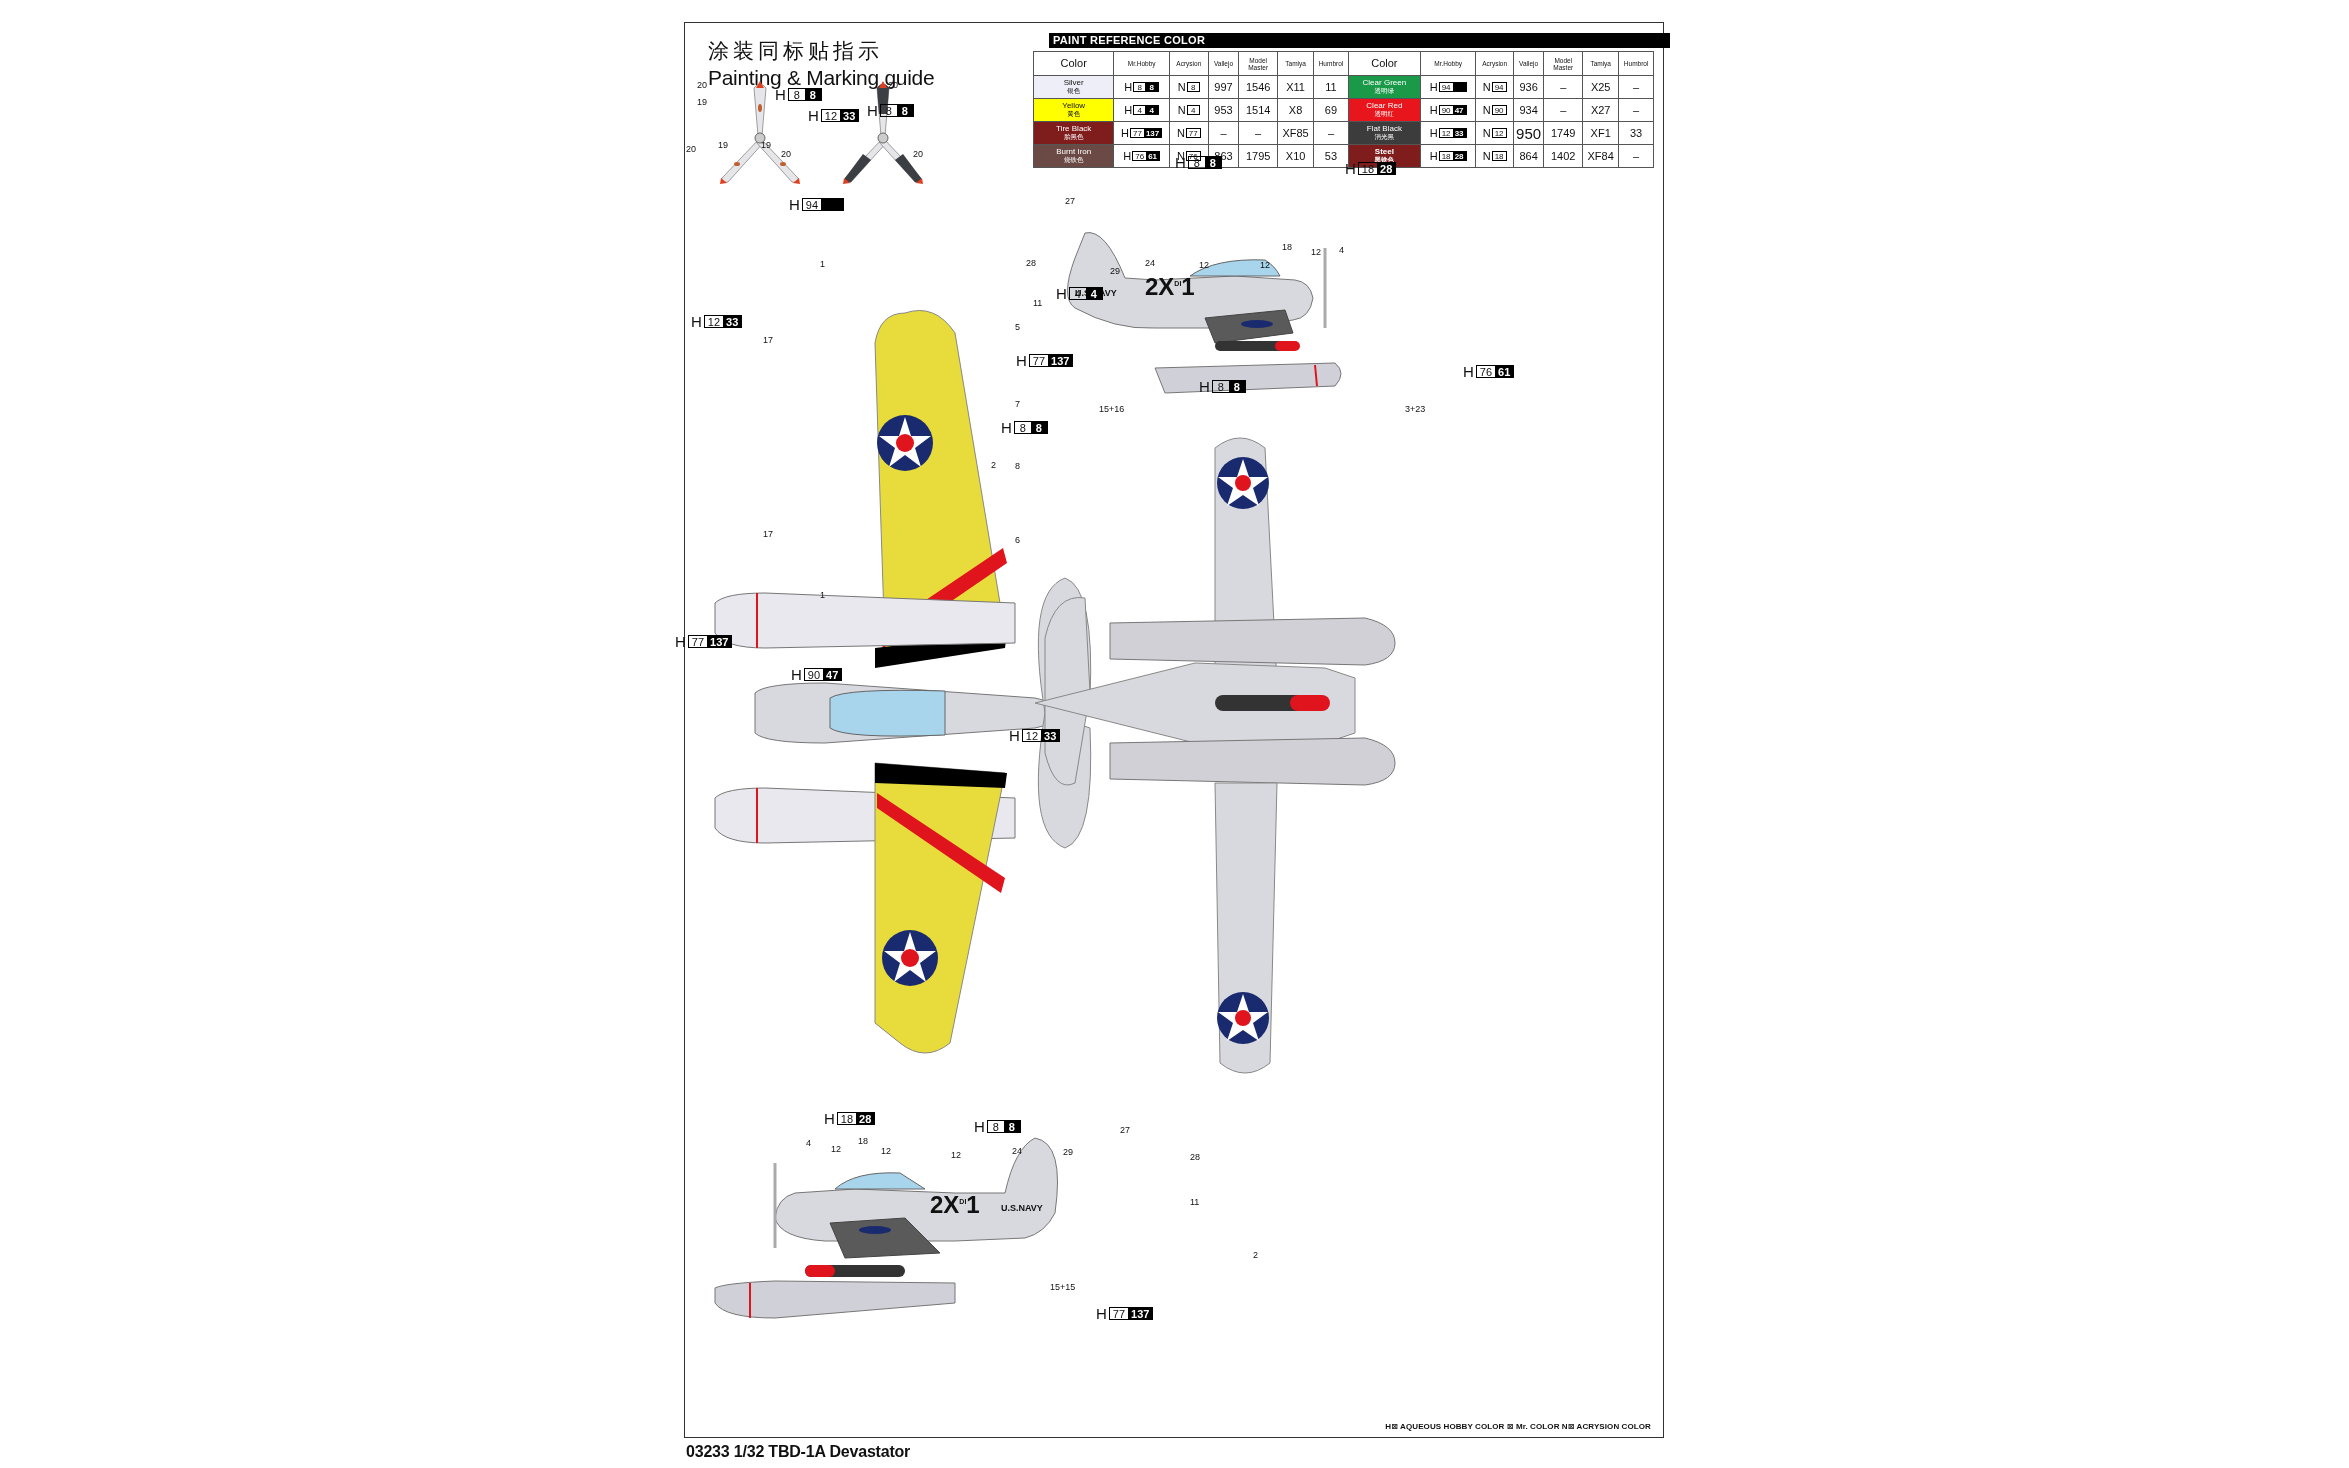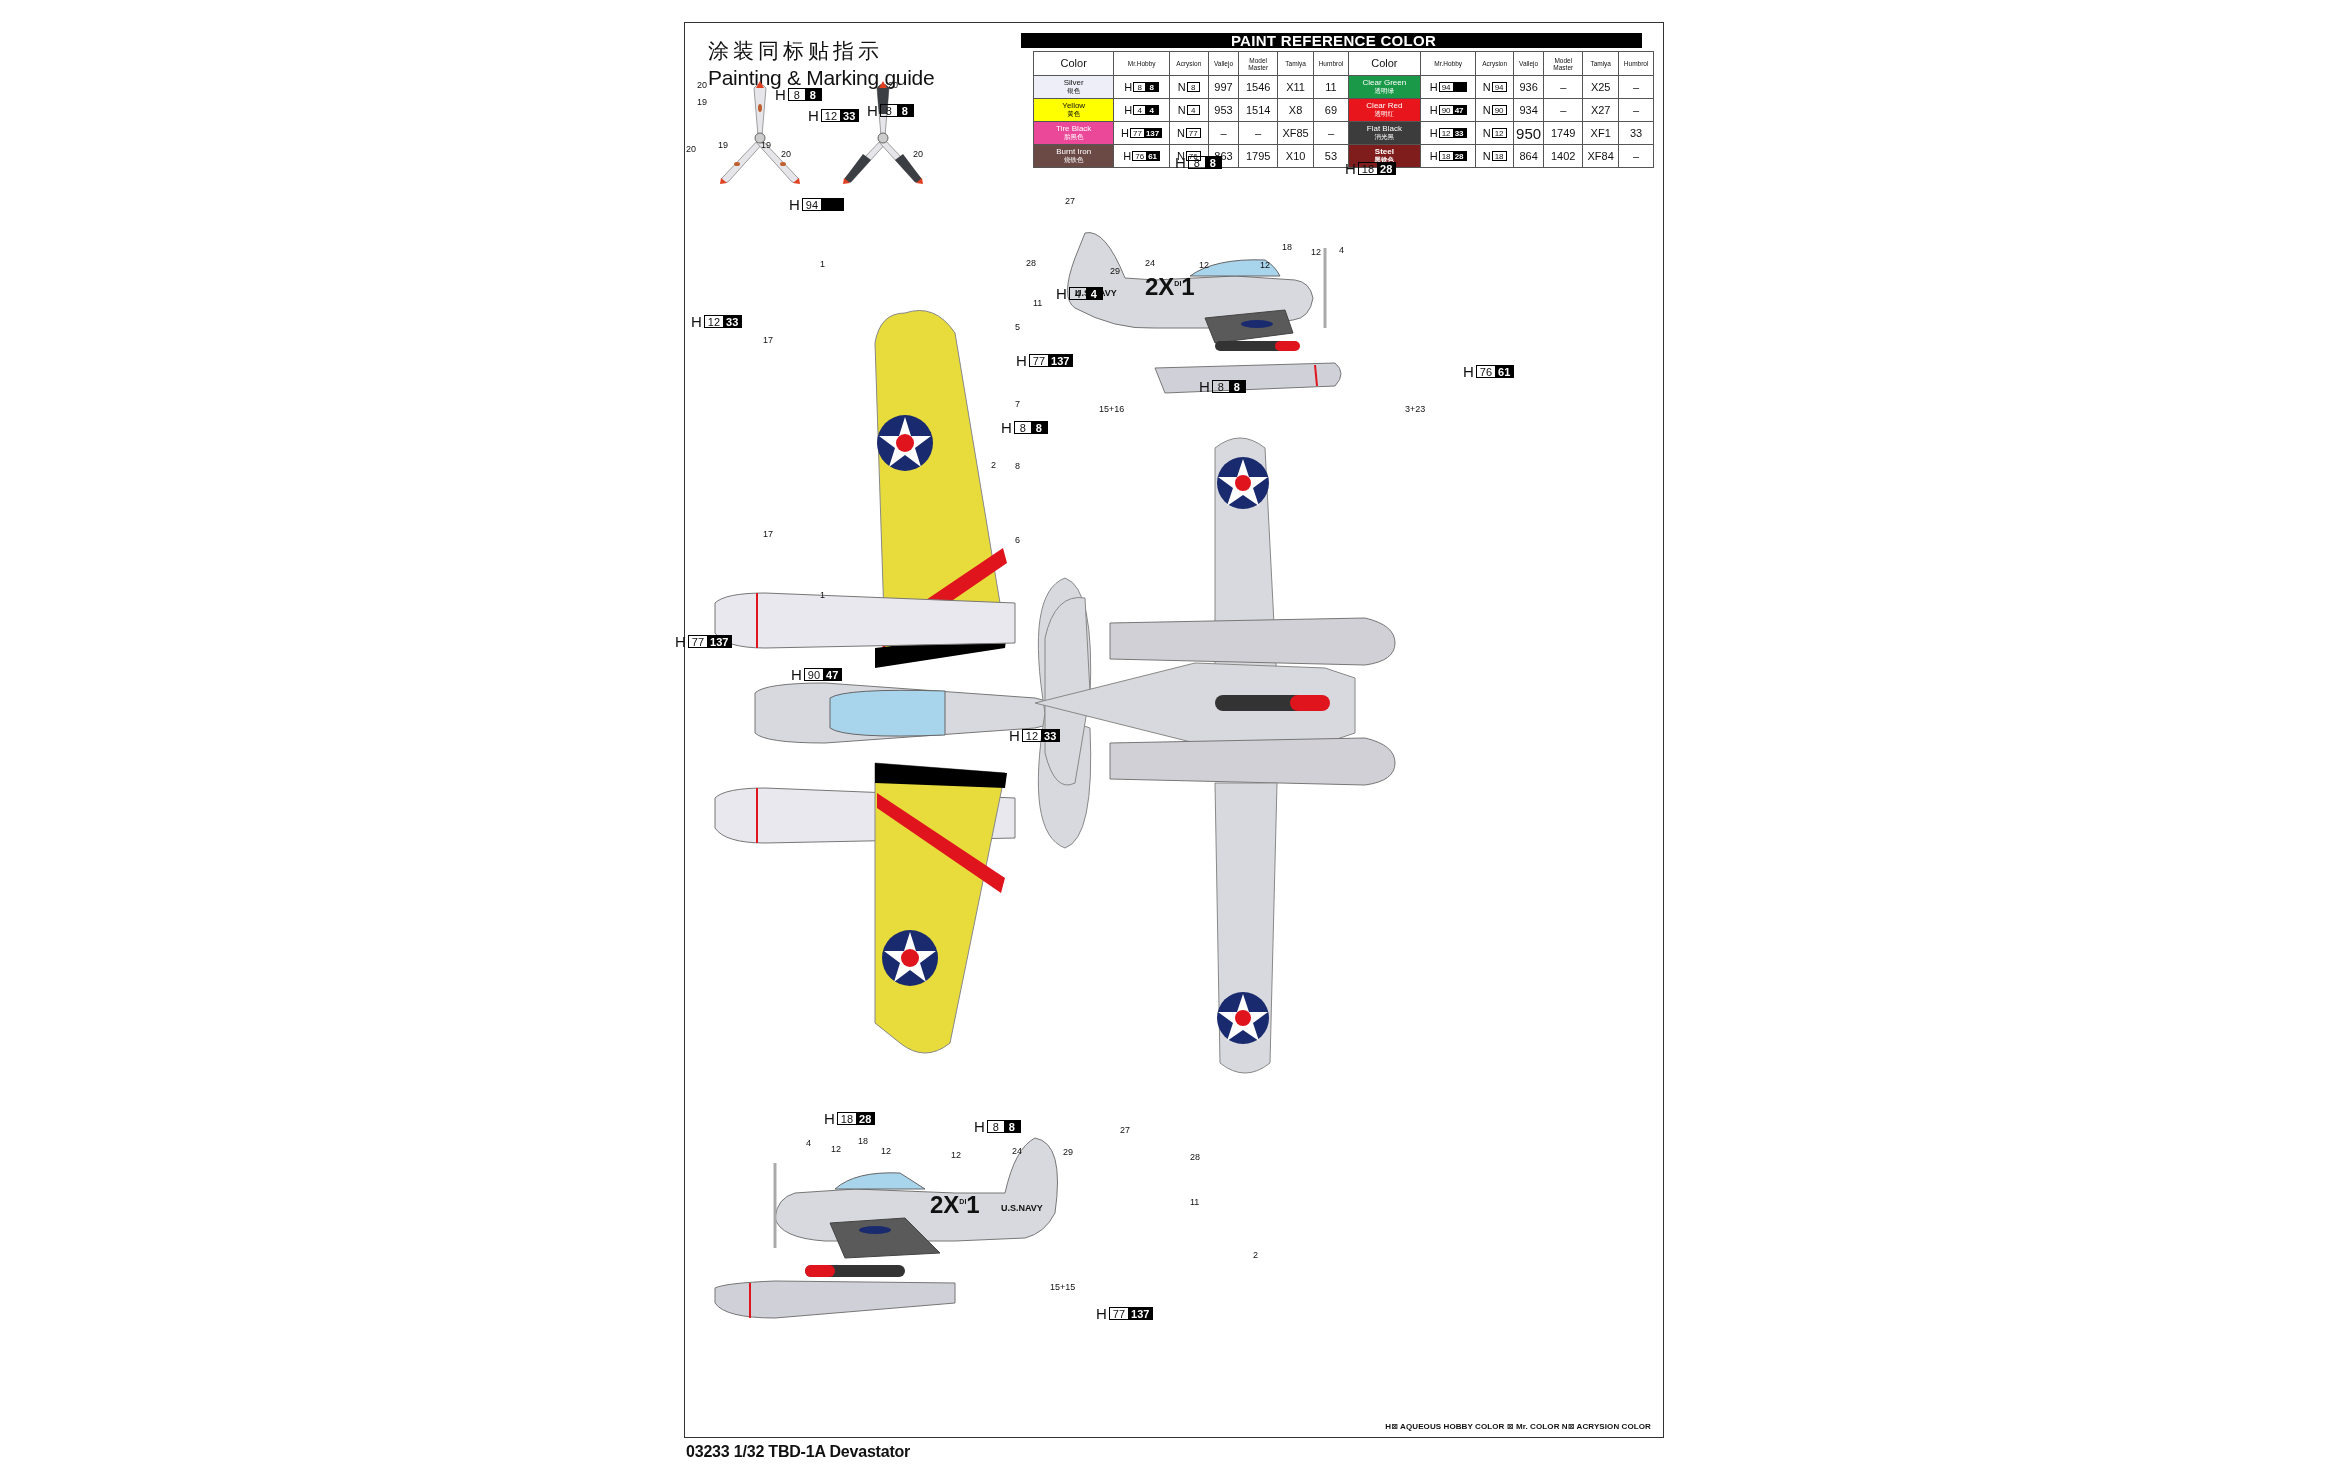--- a/index.html
+++ b/index.html
@@ -6,21 +6,21 @@
   html, body { width: 2349px; height: 1468px; background: #ffffff; overflow: hidden; }
   body { position: relative; font-family: "Liberation Sans", "DejaVu Sans", sans-serif; color: #111; }
 
   .sheet { position: absolute; left: 684px; top: 22px; width: 980px; height: 1416px; border: 1.5px solid #333; background: #fff; }
   .footer-code { position: absolute; left: 686px; top: 1443px; font-size: 16px; font-weight: bold; letter-spacing: -0.2px; }
 
   .title-cn { position: absolute; left: 23px; top: 14px; font-size: 21px; letter-spacing: 4px; font-family: "DejaVu Sans", sans-serif; }
   .title-en { position: absolute; left: 23px; top: 43px; font-size: 21px; font-weight: normal; letter-spacing: -0.3px; }
 
   
-  .paint-head { position: absolute; left: 336px; top: 10px; width: 621px; height: 15px; background: #000; color: #fff; font-size: 15px; font-weight: bold; padding-left: 4px; line-height: 15px; letter-spacing: 0.3px; text-align: center; }
+  .paint-head { position: absolute; left: 364px; top: 10px; width: 621px; height: 15px; background: #000; color: #fff; font-size: 11px; font-weight: bold; padding-left: 4px; line-height: 15px; letter-spacing: 0.3px; }
   table.paint { position: absolute; left: 348px; top: 28px; width: 621px; border-collapse: collapse; font-size: 10px; table-layout: fixed; }
   table.paint td, table.paint th { border: 1px solid #555; text-align: center; vertical-align: middle; height: 23px; padding: 0; }
   table.paint th { font-weight: normal; font-size: 6.5px; line-height: 7px; height: 24px; }
   table.paint th.col-color { font-size: 11px; }
   table.paint td.swatch { font-size: 8px; line-height: 8px; }
   .swatch .cn { display: block; font-size: 6.5px; font-family: "DejaVu Sans", sans-serif; }
   .code-h { display: inline-flex; align-items: center; font-size: 11px; }
   .code-h .box { display: inline-flex; border: 1px solid #000; height: 10px; margin-left: 1px; }
   .code-h .box span { display: inline-block; font-size: 8px; line-height: 9px; padding: 0 2px; min-width: 11px; text-align: center; }
   .code-h .box span.dark { background: #000; color: #fff; font-weight: bold; }
@@ -128,21 +128,21 @@
               </span></span></td>
           <td><span class="code-h">N<span class="box">
                 <span>90</span>
               </span></span></td>
           <td style="font-size: 11px;">934</td>
           <td style="font-size: 11px;">–</td>
           <td style="font-size: 11px;">X27</td>
           <td style="font-size: 11px;">–</td>
         </tr>
         <tr>
-          <td class="swatch" style="background: #ec4899; color: rgb(255, 255, 255);"><span>Tire Black</span><span class="cn">胎黑色</span></td>
+          <td class="swatch" style="background: #7f1d1d; color: rgb(255, 255, 255);"><span>Tire Black</span><span class="cn">胎黑色</span></td>
           <td><span class="code-h">H<span class="box">
                 <span>77</span>
                 <span class="dark" style="min-width:13px">137</span>
               </span></span></td>
           <td><span class="code-h">N<span class="box">
                 <span>77</span>
               </span></span></td>
           <td style="font-size: 11px;">–</td>
           <td style="font-size: 11px;">–</td>
           <td style="font-size: 11px;">XF85</td>

